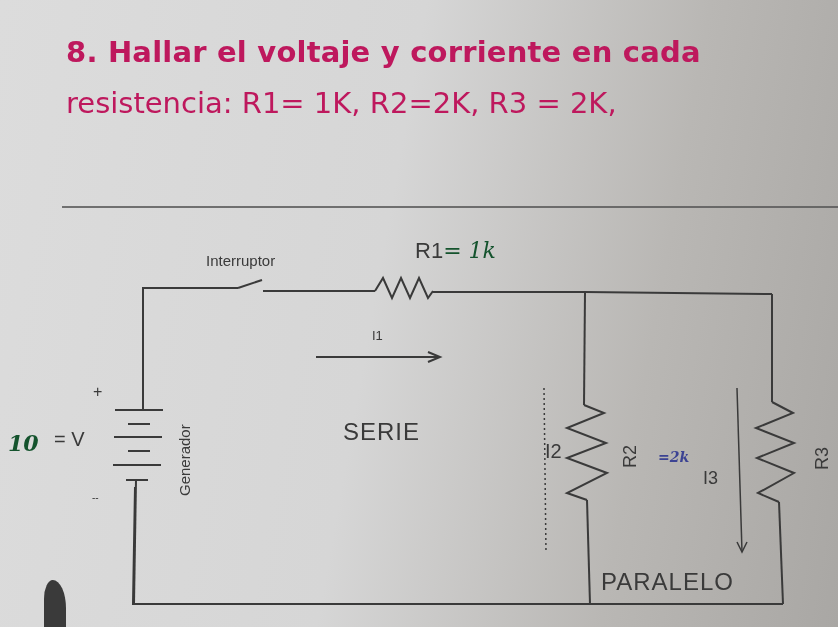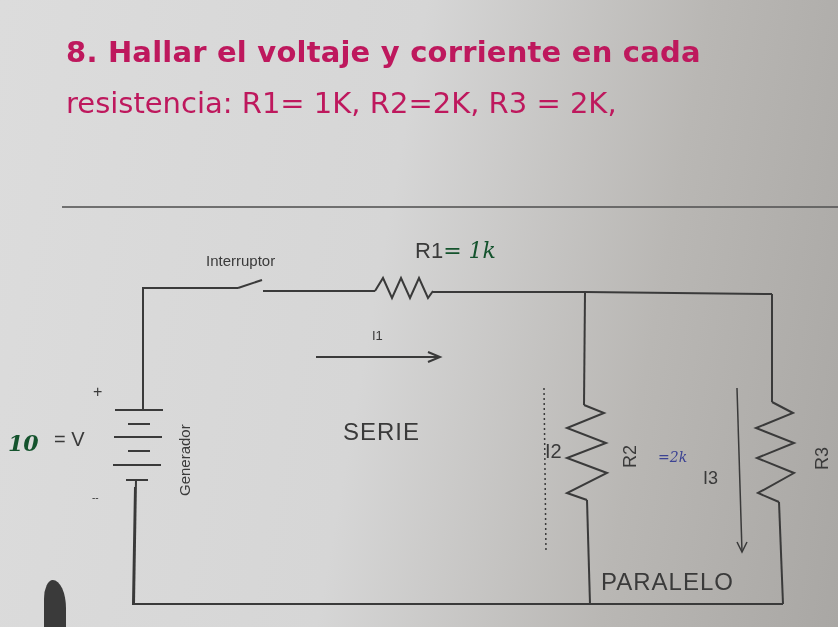--- a/index.html
+++ b/index.html
@@ -99,20 +99,20 @@
 <div class="lbl" style="left:148px; top:428px; font-size:15px; transform: rotate(-90deg); transform-origin: left top; top:496px; left:176px;">Generador</div>
 
 <div class="lbl hand" style="left:8px; top:430px; font-size:22px; font-weight:bold;text-align:center;">10</div>
 <div class="lbl" style="left:54px; top:428px; font-size:20px;">= V</div>
 <div class="lbl" style="left:93px; top:383px; font-size:16px;">+</div>
 <div class="lbl" style="left:92px; top:492px; font-size:10px;">--</div>
 
 <div class="lbl" style="left:505px; top:440px; font-size:20px;margin-left:40px;">I2</div>
 
 <div class="lbl" style="left:620px; top:468px; font-size:18px; transform: rotate(-90deg); transform-origin: left top;">R2</div>
-<div class="lbl hand" style="left:658px; top:449px; font-size:14px; font-weight:normal; color:#3c4393;">=2k</div>
+<div class="lbl hand" style="left:658px; top:449px; font-size:14px; font-weight:bold; color:#3c4393;">=2k</div>
 <div class="lbl" style="left:703px; top:468px; font-size:18px;">I3</div>
 
 <div class="lbl" style="left:812px; top:470px; font-size:18px; transform: rotate(-90deg); transform-origin: left top;">R3</div>
 
 <div class="lbl" style="left:601px; top:568px; font-size:24px; letter-spacing:1px;">PARALELO</div>
 
 <div class="shadow-blob"></div>
 
 </body></html>

